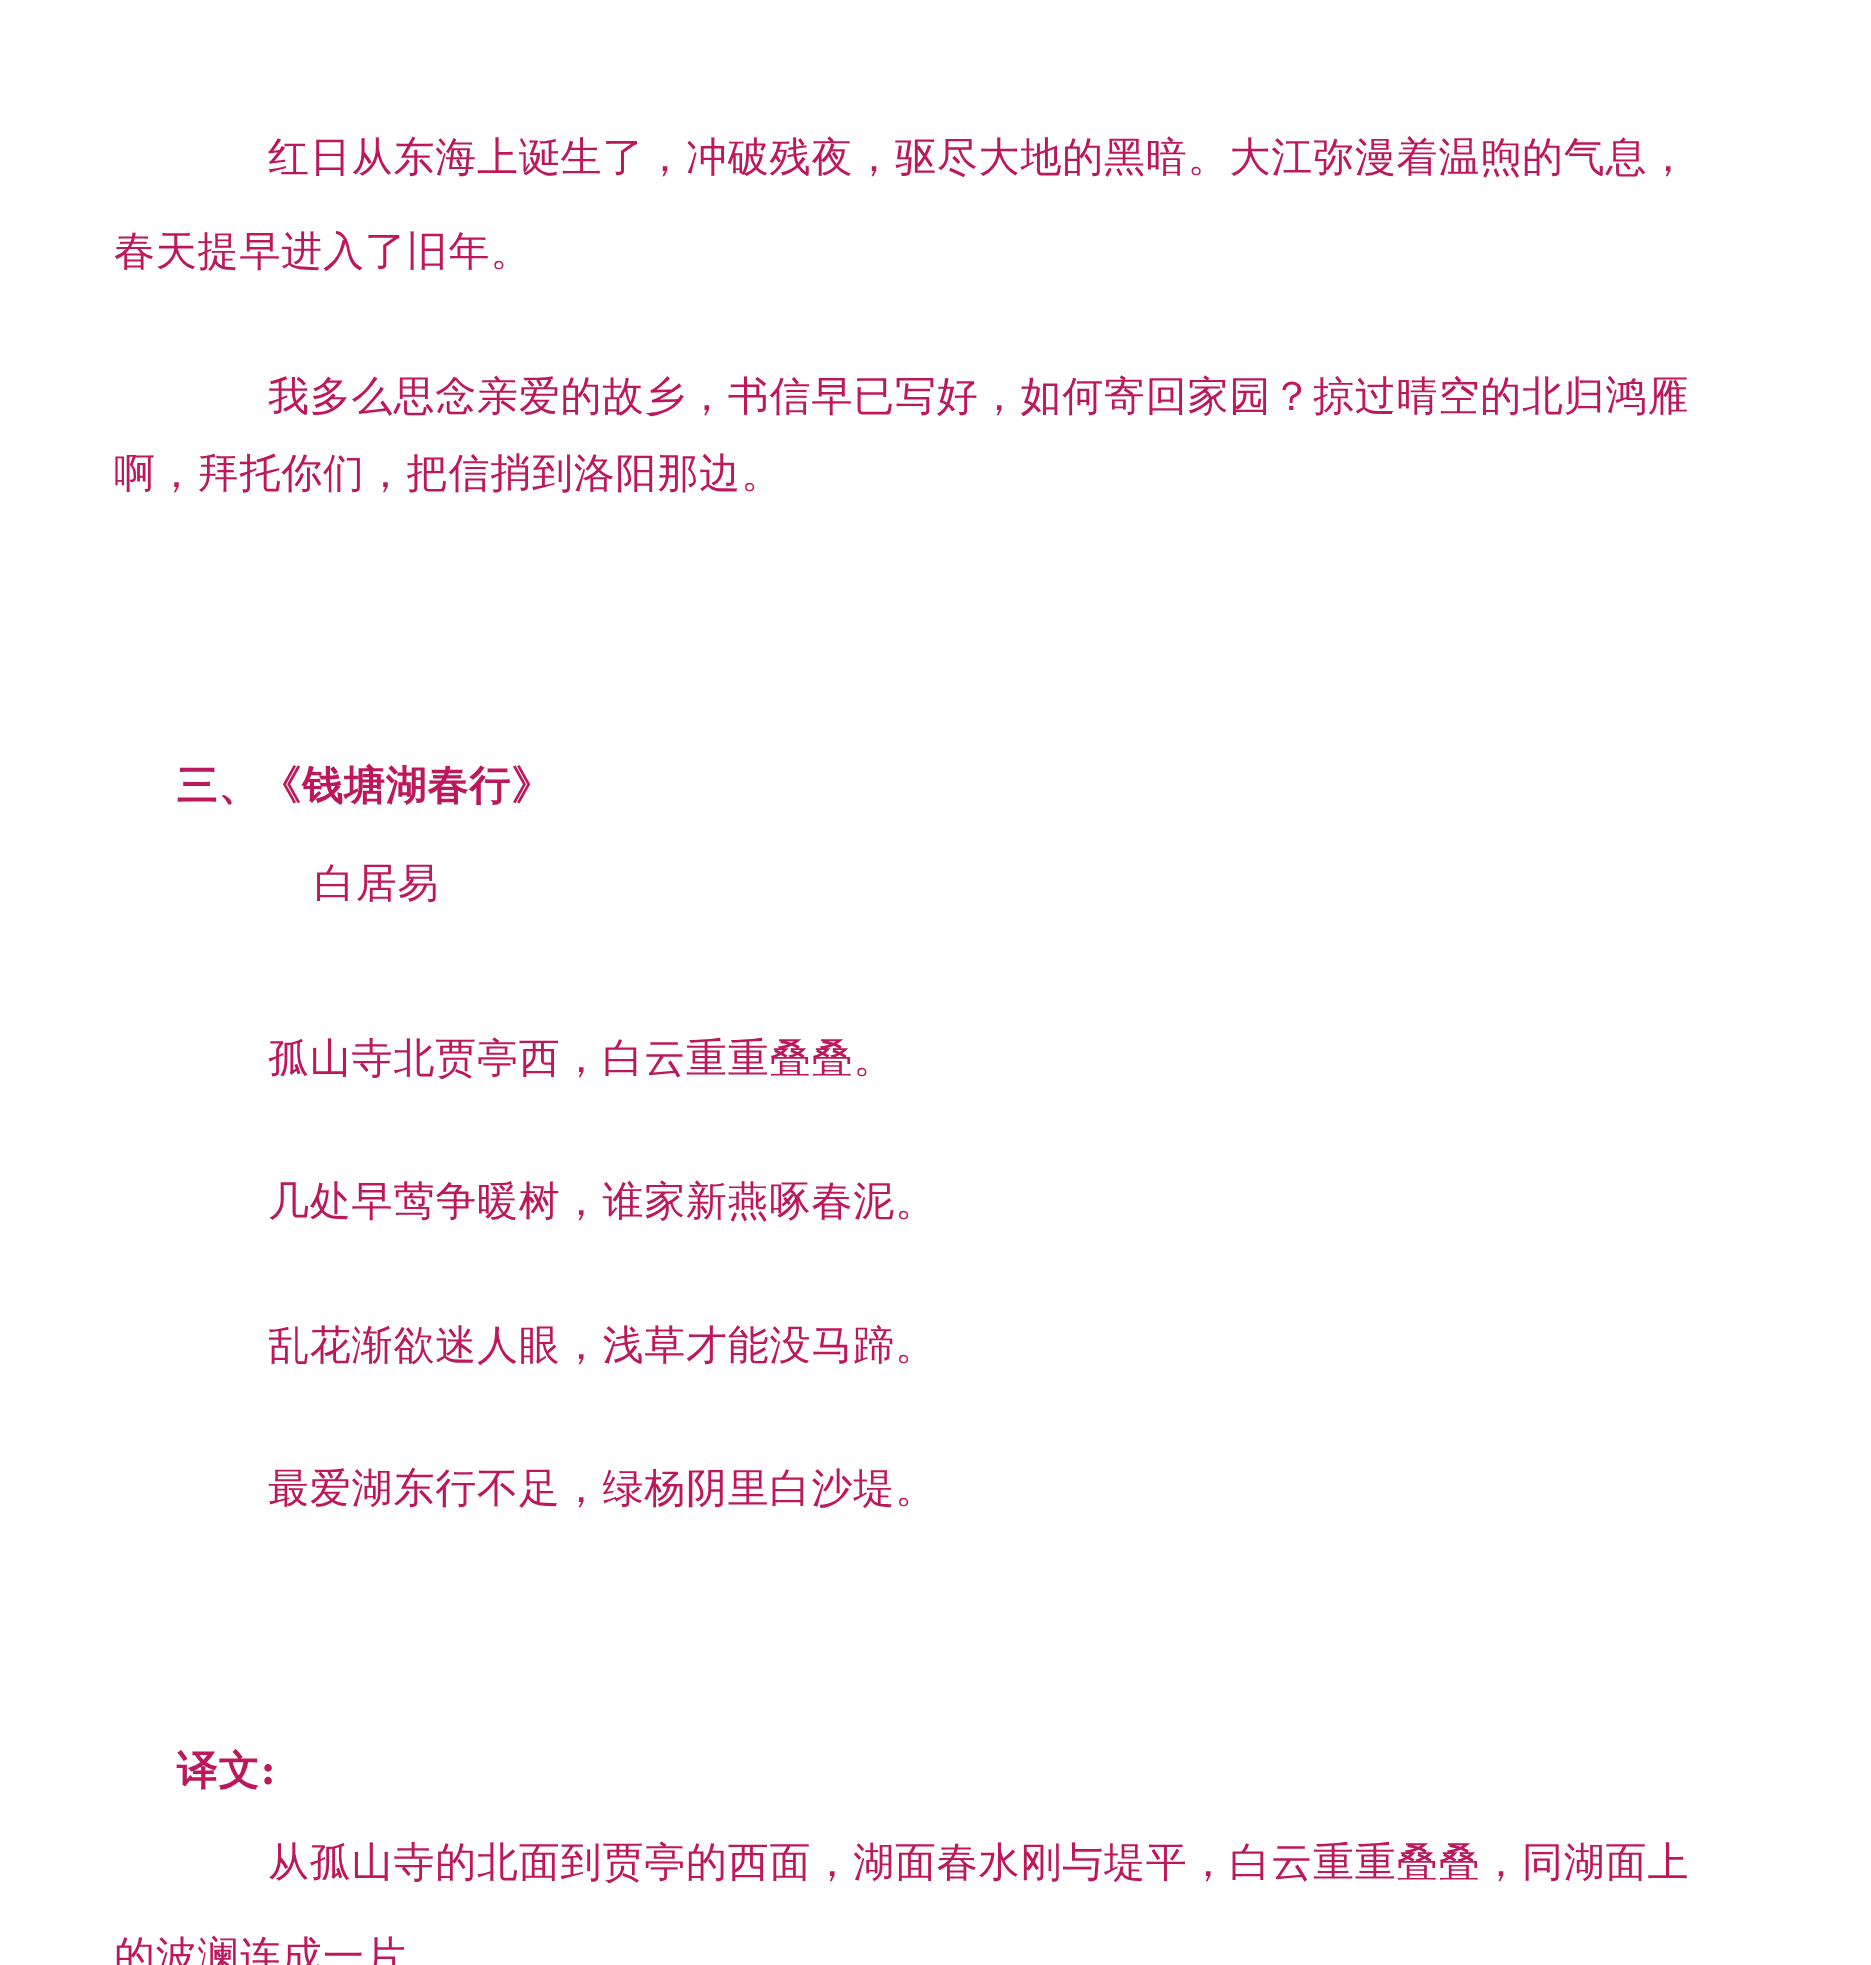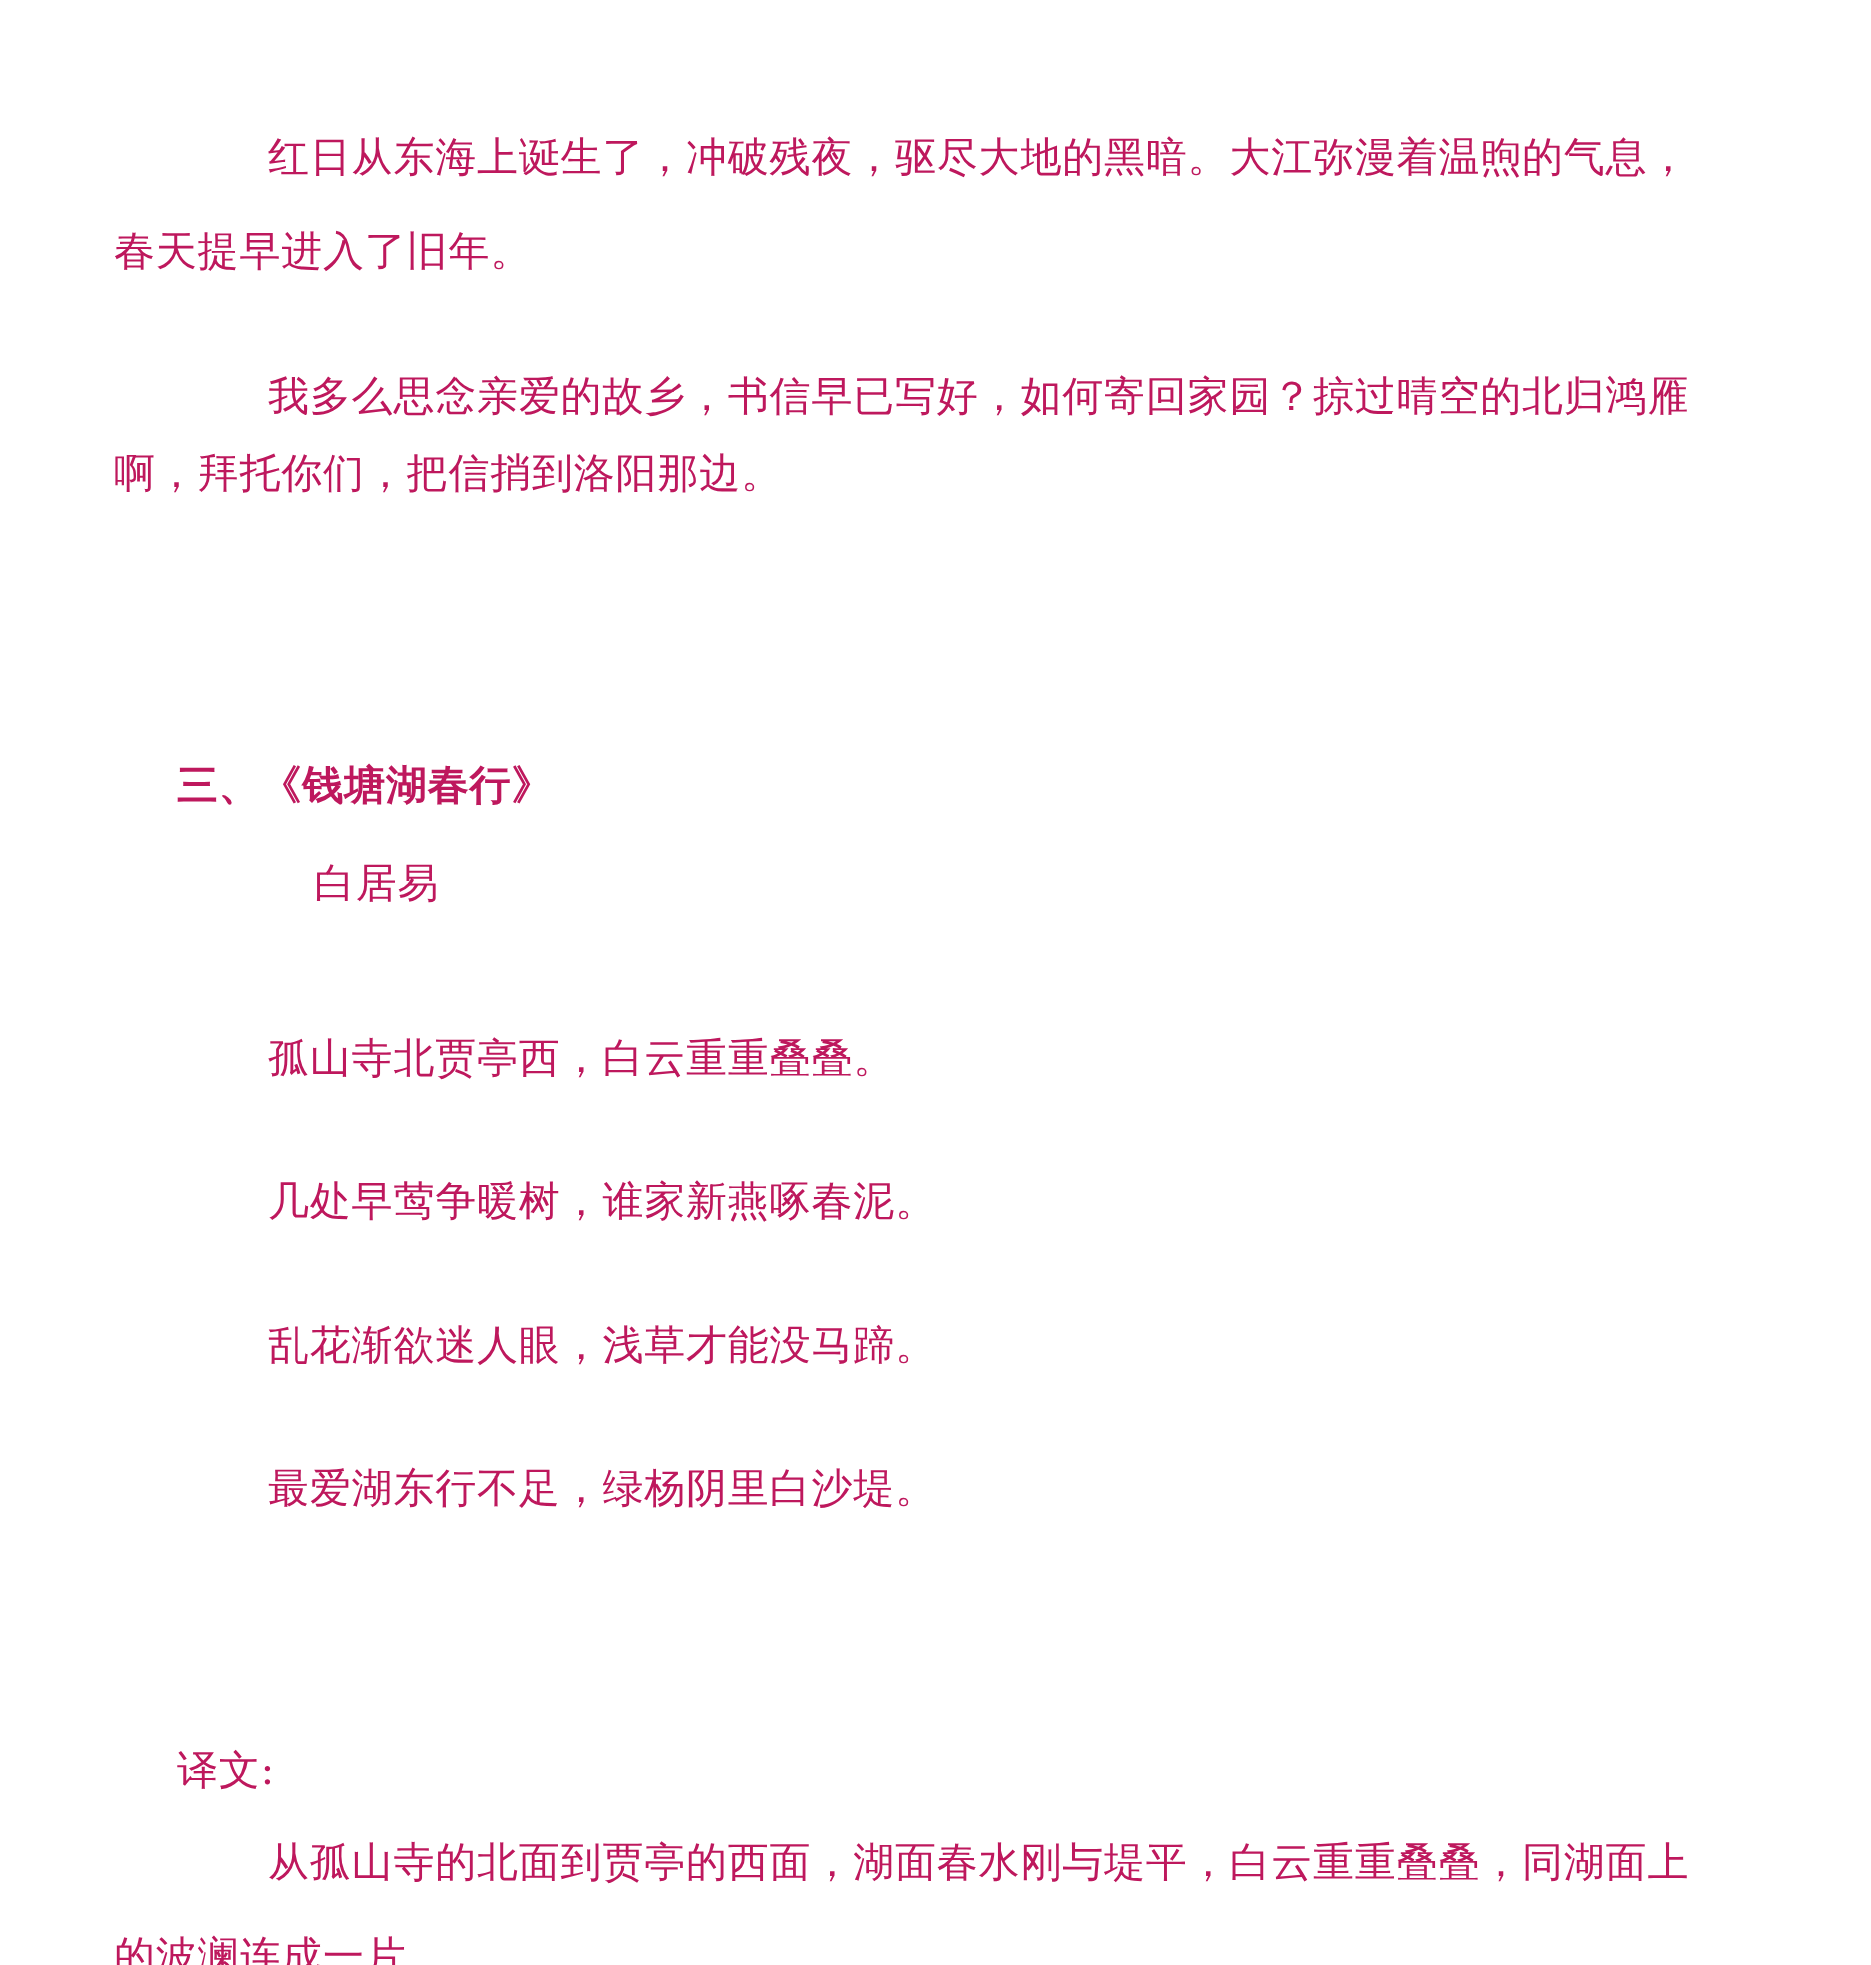--- a/index.html
+++ b/index.html
@@ -27,19 +27,19 @@
   <div class="line" style="left:114px; top:450px;">啊，拜托你们，把信捎到洛阳那边。</div>
 
   <div class="line" style="left:177px; top:762px;font-weight:bold;">三、《钱塘湖春行》</div>
   <div class="line" style="left:314px; top:860px;">白居易</div>
 
   <div class="line" style="left:268px; top:1035px;">孤山寺北贾亭西，白云重重叠叠。</div>
   <div class="line" style="left:268px; top:1178px;">几处早莺争暖树，谁家新燕啄春泥。</div>
   <div class="line" style="left:268px; top:1322px;">乱花渐欲迷人眼，浅草才能没马蹄。</div>
   <div class="line" style="left:268px; top:1465px;">最爱湖东行不足，绿杨阴里白沙堤。</div>
 
-  <div class="line" style="left:177px; top:1747px;">译文:</div>
+  <div class="line" style="left:177px; top:1747px;font-weight:bold;">译文:</div>
 
   <div class="line" style="left:268px; top:1839px;">从孤山寺的北面到贾亭的西面，湖面春水刚与堤平，白云重重叠叠，同湖面上</div>
   <div class="line" style="left:114px; top:1933px;">的波澜连成一片。</div>
 
 </div>
 
 
 </body></html>

